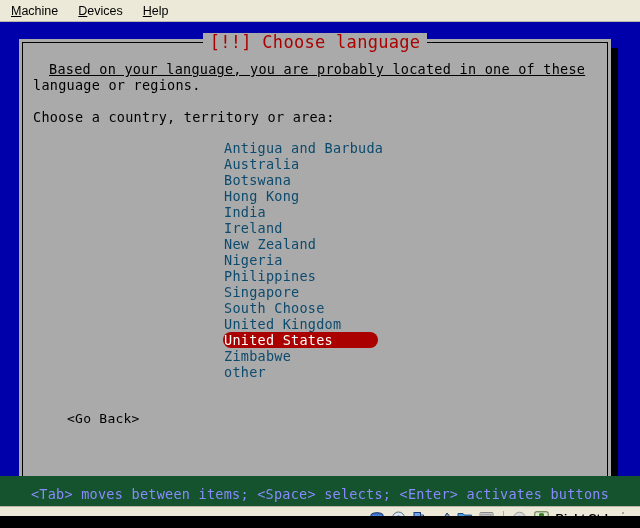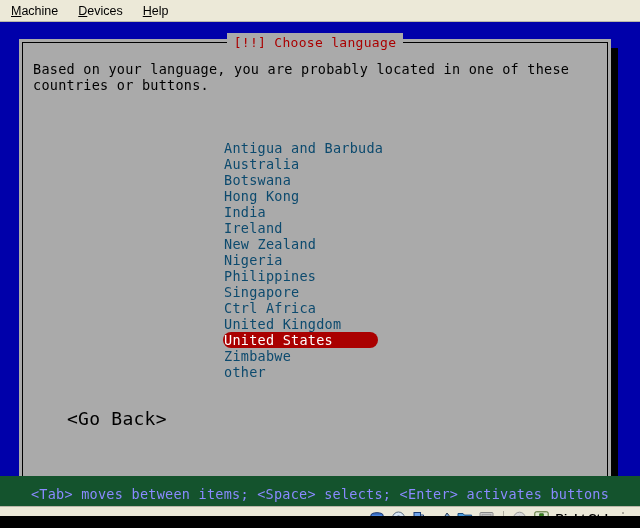--- a/index.html
+++ b/index.html
@@ -78,37 +78,37 @@
     position: absolute;
     left: 0; top: -10px;
     width: 100%;
     display: flex;
     justify-content: center;
     pointer-events: none;
   }
   #title-gap {
     background: #aaaaaa;
     padding: 0 7px;
-    font-size: 13px;
+    font-size: 17px;
     line-height: 19px;
     letter-spacing: 0.3px;
     color: #aa0000;
     white-space: pre;
   }
 
   
   .body-text {
     position: absolute;
     color: #000000;
     font-size: 13.5px;
     line-height: 16px;
     letter-spacing: 0.25px;
     white-space: pre;
   }
-  #intro-line1 { left: 10px; top: 18px; }
+  #intro-line1 { left: 26px; top: 18px; text-decoration: underline; }
   #intro-line2 { left: 10px; top: 34px; }
   #prompt-line { left: 10px; top: 66px; }
 
   
   #country-list {
     position: absolute;
     left: 200px;
     top: 97px;
     width: 160px;
   }
@@ -126,21 +126,21 @@
     background: #aa0000;
     color: #ffffff;
     border-radius: 8px;
   }
 
   
   #go-back {
     position: absolute;
     left: 44px;
     top: 368px;
-    font-size: 18px;
+    font-size: 13px;
     line-height: 16px;
     letter-spacing: 0.25px;
     color: #000000;
     white-space: pre;
   }
 
   
   #help-bar {
     position: absolute;
     left: 0;
@@ -224,34 +224,35 @@
     <div id="dialog-shadow"></div>
 
     <div id="dialog-outer">
       <div id="dialog-inner">
 
         <div id="title-wrap">
           <div id="title-gap">[!!] Choose language</div>
         </div>
 
         <div class="body-text" id="intro-line1">Based on your language, you are probably located in one of these</div>
-        <div class="body-text" id="intro-line2">countries or buttons.</div>
+        <div class="body-text" id="intro-line2">language or regions.</div>
+        <div class="body-text" id="prompt-line">Choose a country, territory or area:</div>
 
         <div id="country-list">
           <div class="country-row">Antigua and Barbuda</div>
           <div class="country-row">Australia</div>
           <div class="country-row">Botswana</div>
           <div class="country-row">Hong Kong</div>
           <div class="country-row">India</div>
           <div class="country-row">Ireland</div>
           <div class="country-row">New Zealand</div>
           <div class="country-row">Nigeria</div>
           <div class="country-row">Philippines</div>
           <div class="country-row">Singapore</div>
-          <div class="country-row">Ctrl Africa</div>
+          <div class="country-row">South Choose</div>
           <div class="country-row">United Kingdom</div>
           <div class="country-row selected">United States</div>
           <div class="country-row">Zimbabwe</div>
           <div class="country-row">other</div>
         </div>
 
         <div id="go-back">&lt;Go Back&gt;</div>
 
       </div>
     </div>

